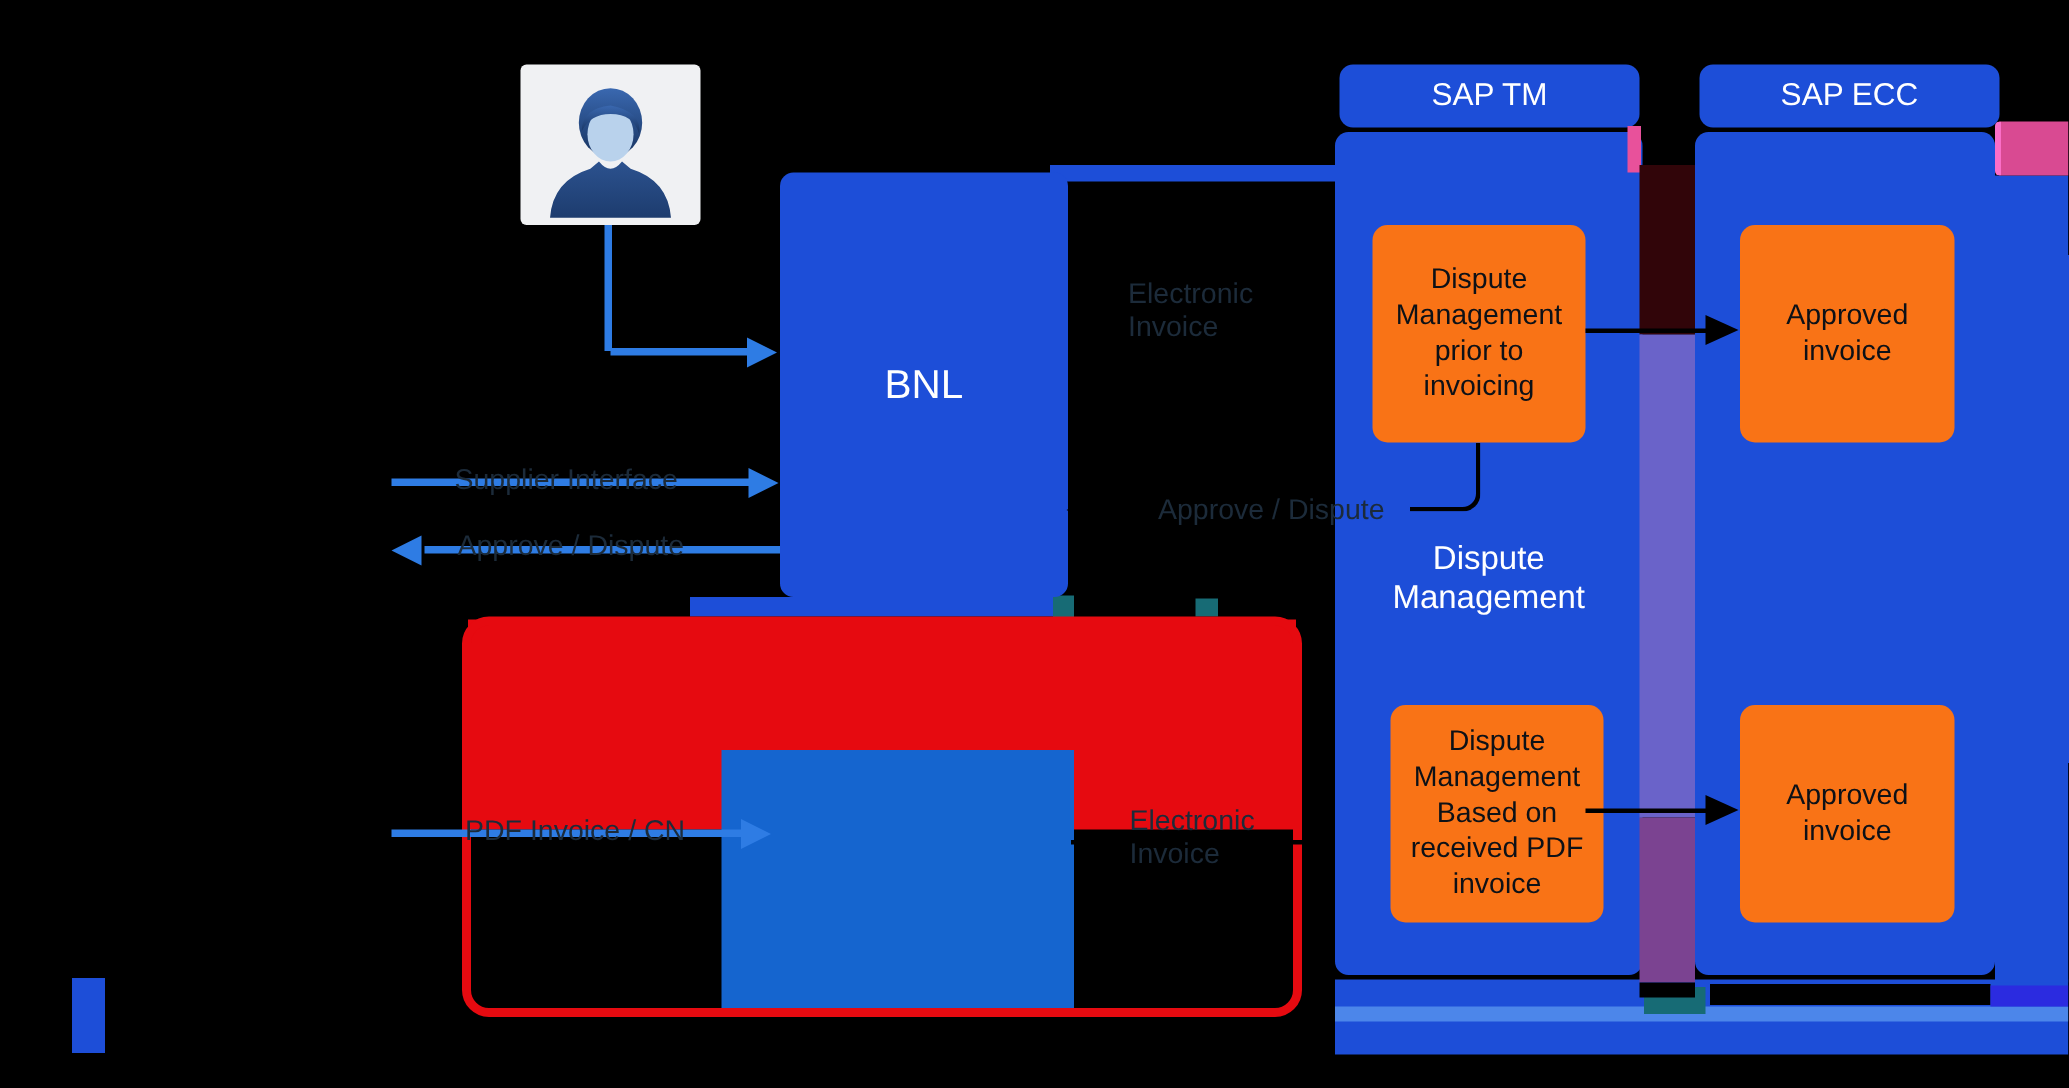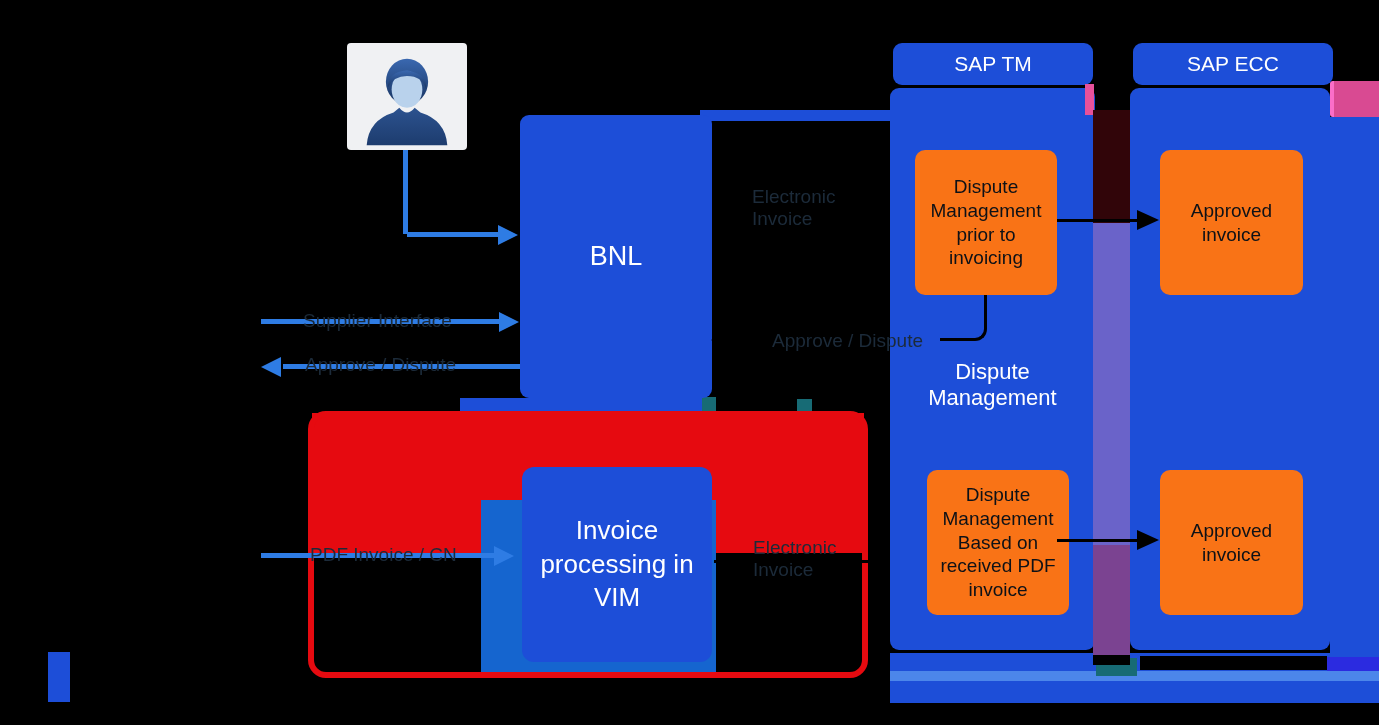--- a/index.html
+++ b/index.html
@@ -72,25 +72,20 @@
 
   <div class="abs blue" style="left:460px;top:398px;width:250px;height:13px;"></div>
   <div class="abs" style="left:702px;top:397px;width:14px;height:15px;background:#176b75;"></div>
   <div class="abs" style="left:797px;top:399px;width:15px;height:12px;background:#176b75;"></div>
   <div class="abs blue rbox" style="left:520px;top:115px;width:192px;height:283px;">
     <div class="node-label" style="font-size:27px;">BNL</div>
   </div>
 
   <div class="abs" style="left:312px;top:413px;width:552px;height:140px;background:#e60a10;"></div>
   <div class="abs" style="left:481px;top:500px;width:235px;height:176px;background:#1565cf;"></div>
-  <div class="abs blue" style="left:522px;top:467px;width:190px;height:195px;border-radius:12px;">
-    <div class="node-label" style="font-size:26px;line-height:1.3;">
-        <span style="width:168px;display:inline-block;">Invoice processing in VIM</span>
-      </div>
-  </div>
   <div class="abs" style="left:308px;top:411px;width:548px;height:255px;border:6px solid #e60a10;border-radius:18px;"></div>
 
   <div class="abs bline" style="left:261px;top:553px;width:234px;height:5px;"></div>
   <div class="abs head-r" style="left:494px;top:546px;"></div>
   <div class="abs edge-label" style="left:310px;top:544px;white-space:nowrap;text-align:right;">PDF Invoice / CN</div>
 
   <div class="abs kline" style="left:712px;top:209px;width:176px;height:3px;"></div>
   <div class="abs khead-r" style="left:886px;top:200px;"></div>
   <div class="abs edge-label" style="left:752px;top:186px;width:96px;">Electronic Invoice</div>
 

